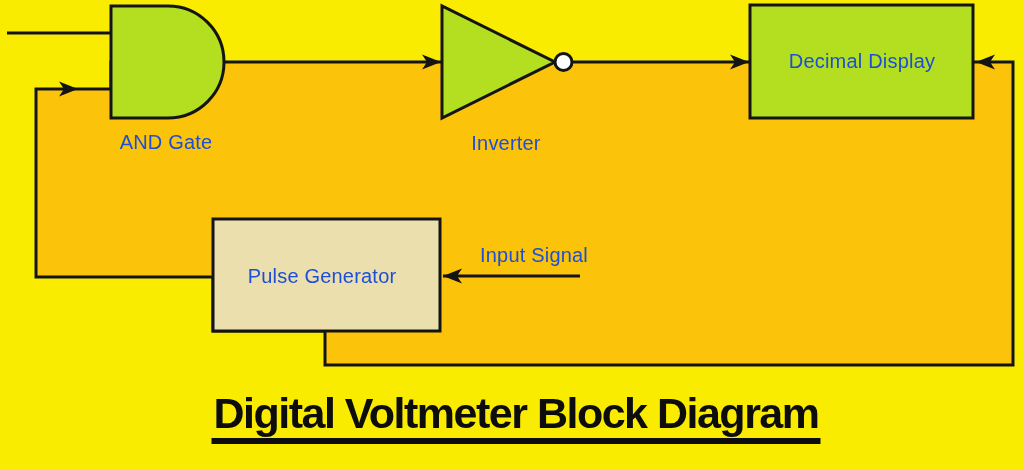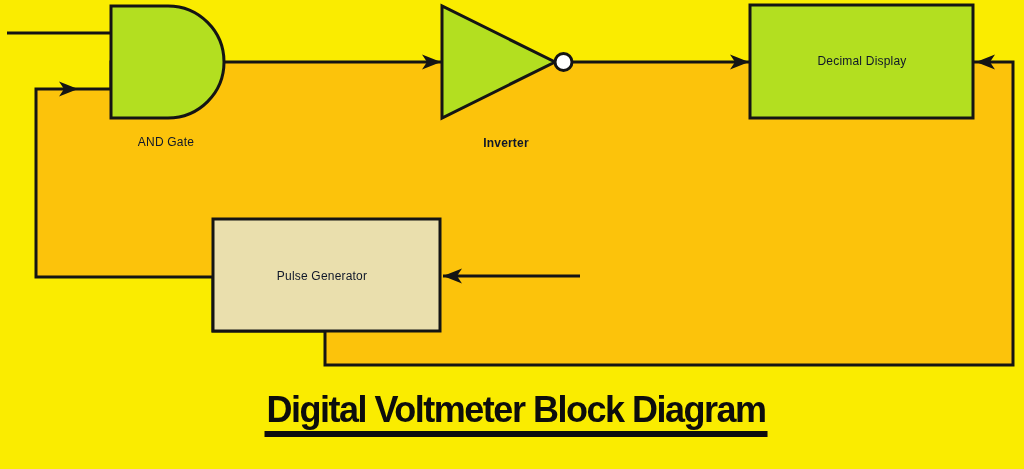--- a/index.html
+++ b/index.html
@@ -16,34 +16,34 @@
     background: #FAEC00;
   }
   .stage svg {
     position: absolute;
     left: 0;
     top: 0;
   }
   .block-label {
     position: absolute;
     transform: translate(-50%, -50%);
-    color: #0f172a;
-    font-size: 12px;
+    color: #1d4ed8;
+    font-size: 20px;
     letter-spacing: 0.2px;
     white-space: nowrap;
     text-align: center;
   }
   .diagram-title {
     position: absolute;
     left: 516px;
     top: 392px;
     transform: translateX(-50%);
     margin: 0;
     color: #0d0d0d;
-    font-size: 36px;
+    font-size: 43px;
     font-weight: bold;
     letter-spacing: -1.5px;
     line-height: 1.0;
     white-space: nowrap;
     border-bottom: 6px solid #0d0d0d;
     padding: 0 2px 3px 2px;
   }
 </style>
 </head>
 <body>
@@ -70,22 +70,23 @@
 
     <polygon points="78,89 59,96.5 64,89 59,81.5" fill="#141414"></polygon>
     <polygon points="441,62 422,69.5 427,62 422,54.5" fill="#141414"></polygon>
     <polygon points="749,62 730,69.5 735,62 730,54.5" fill="#141414"></polygon>
     <polygon points="976,62 995,69.5 990,62 995,54.5" fill="#141414"></polygon>
     <polygon points="443,276 462,283.5 457,276 462,268.5" fill="#141414"></polygon>
   </svg>
 
   <div class="block-label" style="left:166px; top:142px;text-align:right;">AND Gate</div>
 
-  <div class="block-label" style="left:506px; top:143px;font-weight:bold;">Inverter</div>
+  <div class="block-label" style="left:506px; top:143px;">Inverter</div>
 
   <div class="block-label" style="left:862px; top:61px;">Decimal Display</div>
 
   <div class="block-label" style="left:322px; top:276px;">Pulse Generator</div>
 
+  <div class="block-label" style="left:534px; top:255px;">Input Signal</div>
 
   <h1 class="diagram-title">Digital Voltmeter Block Diagram</h1>
 
 </div>
 
 </body></html>

